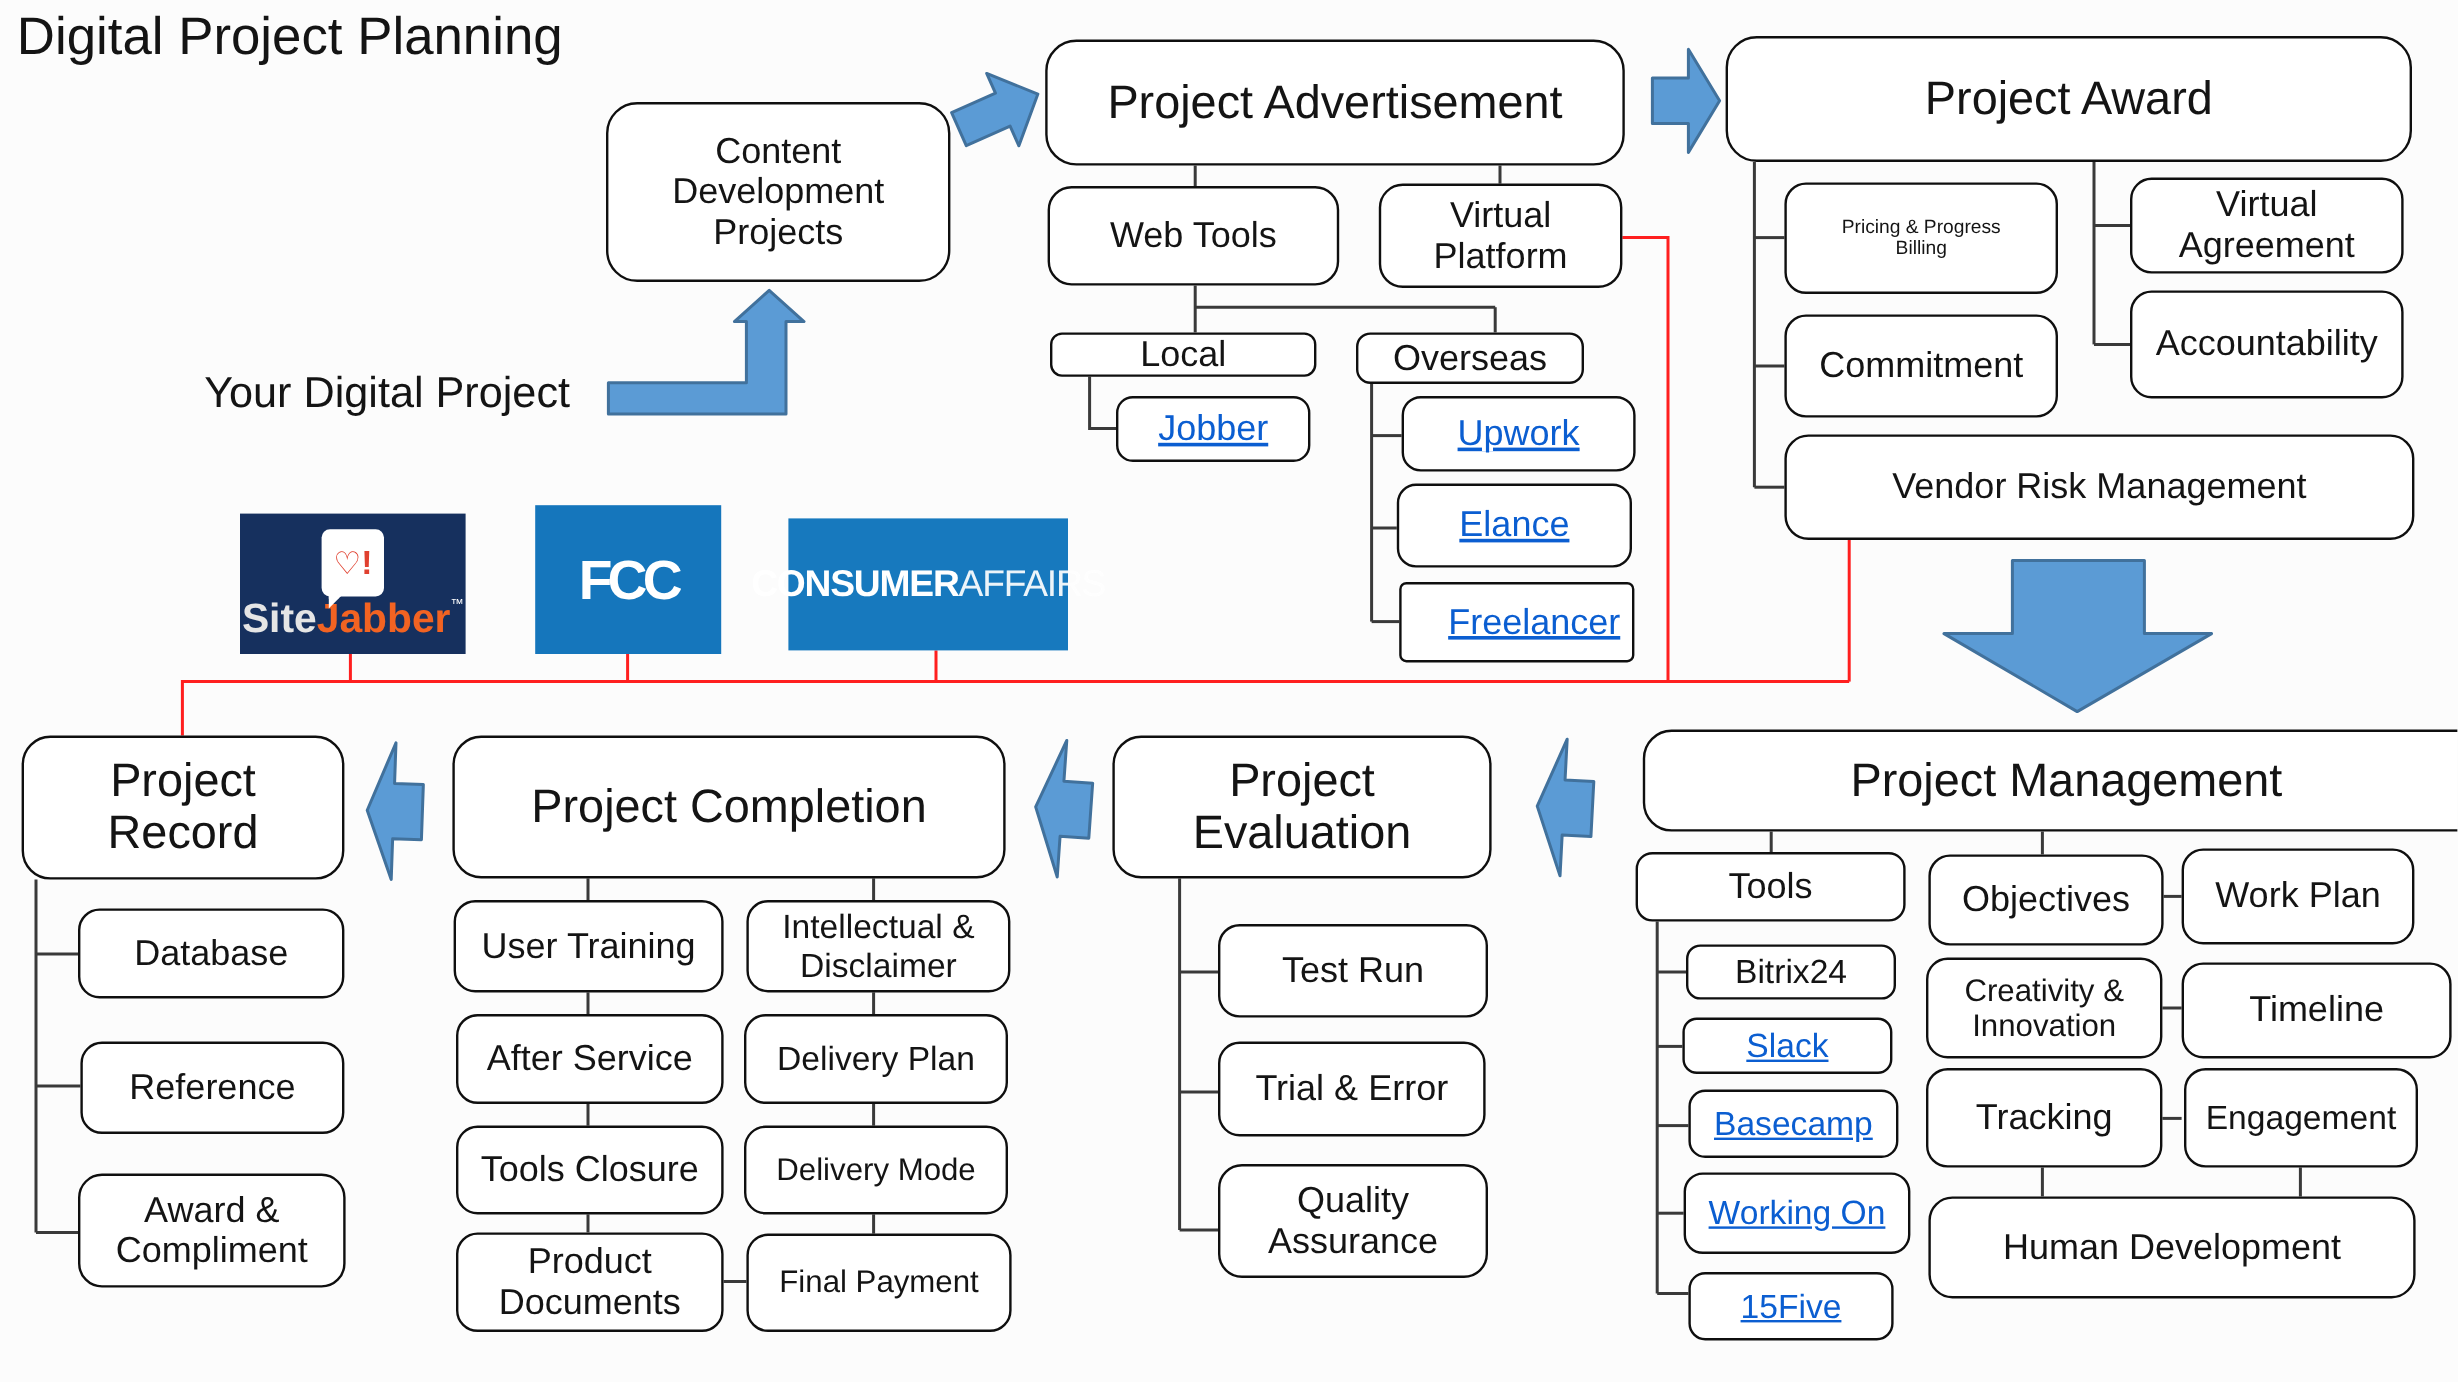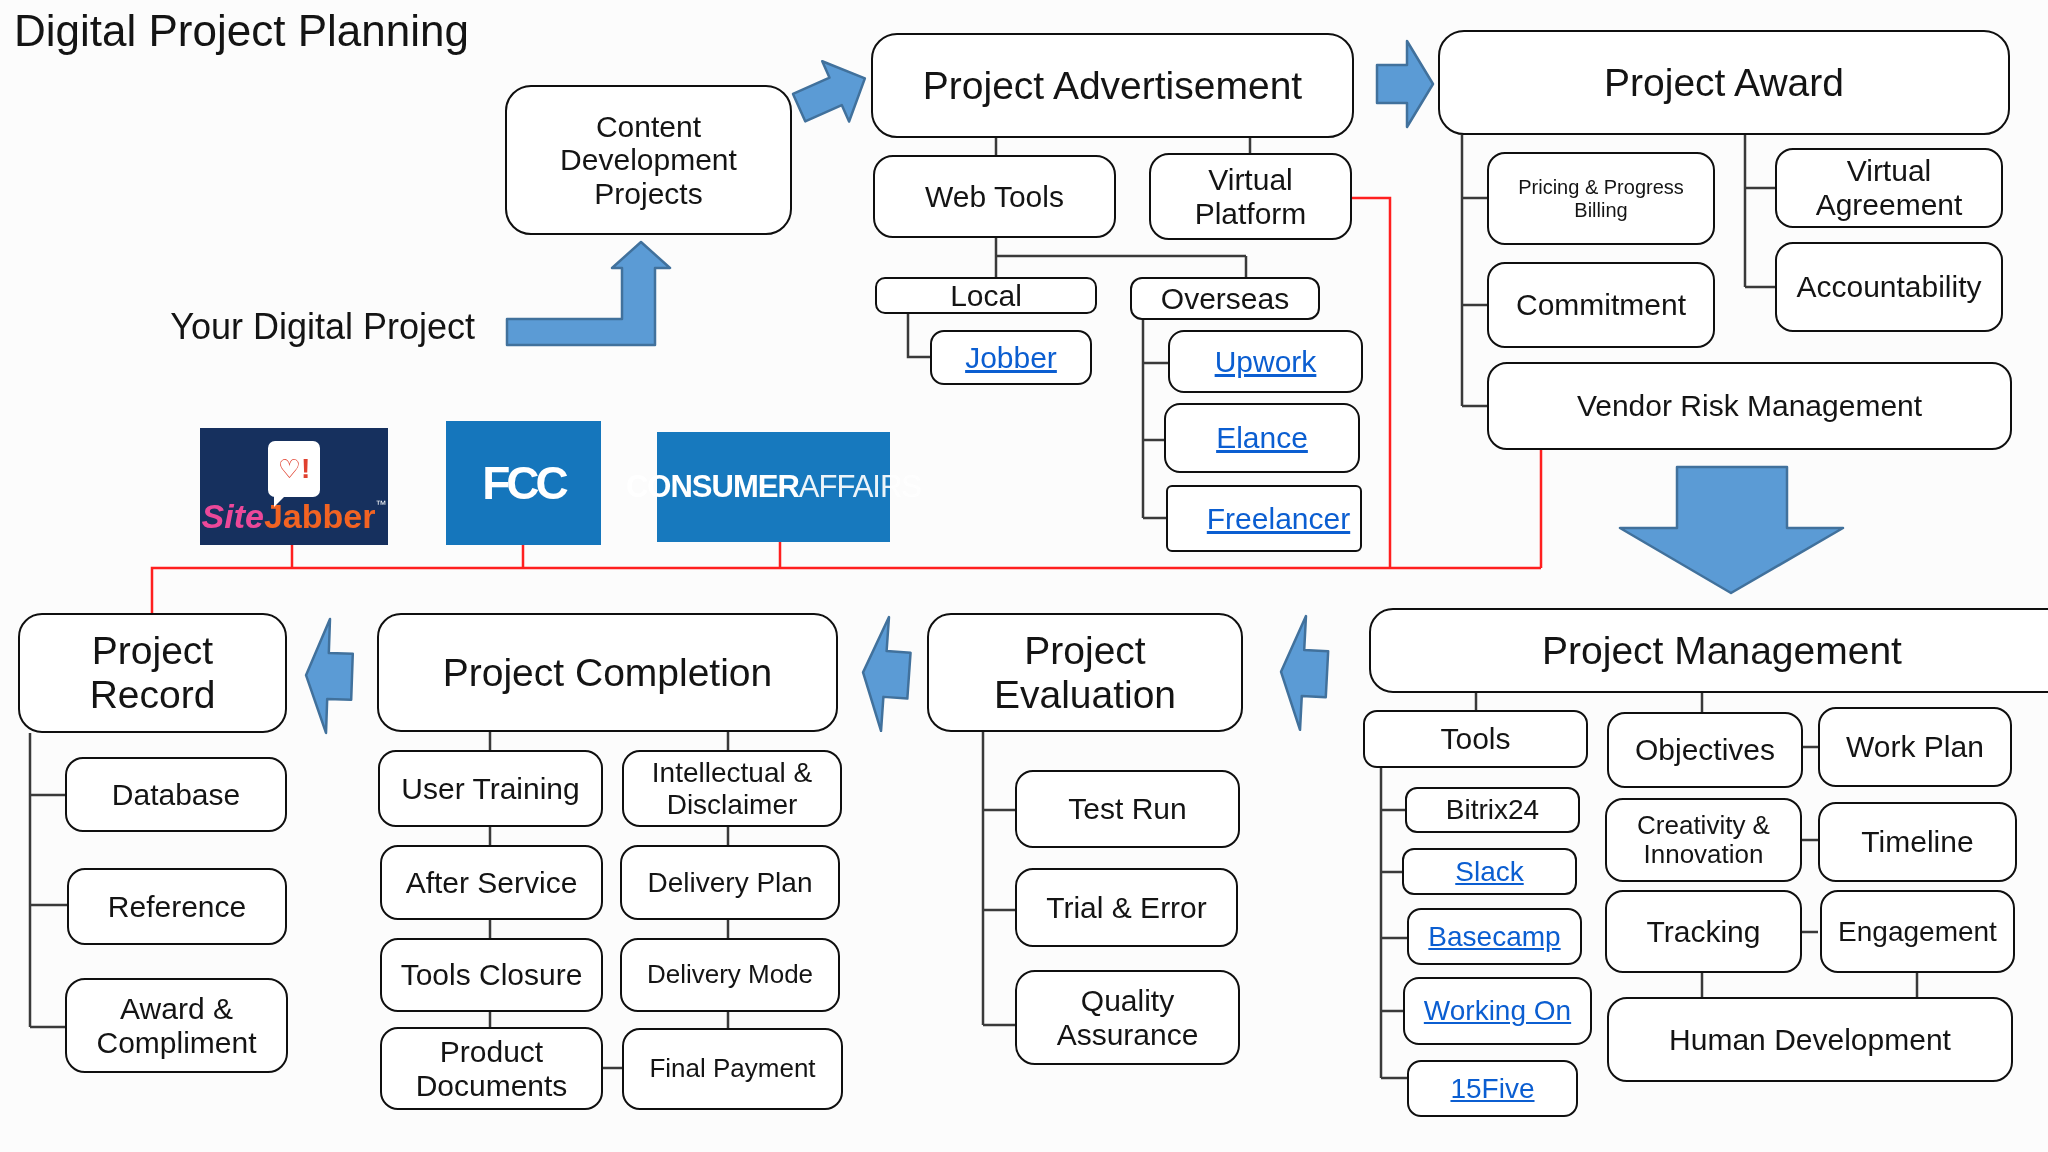--- a/index.html
+++ b/index.html
@@ -3,37 +3,37 @@
 <meta charset="utf-8">
 <style>
   html,body{margin:0;padding:0;background:#fcfcfc;}
   #slide{position:relative;width:2048px;height:1152px;background:#fcfcfc;overflow:hidden;
          font-family:"Liberation Sans",sans-serif;color:#141414;}
   #wires{position:absolute;left:0;top:0;z-index:1;}
   .node{position:absolute;z-index:2;background:#fff;border:2.5px solid #0f0f0f;
         box-sizing:border-box;display:flex;align-items:center;justify-content:center;
         text-align:center;font-size:30px;line-height:1.12;color:#141414;}
   .hdr{font-size:39px;}
-  .f24{font-size:20px;}
+  .f24{font-size:16px;}
   .f26{font-size:26px;}
   .f28{font-size:28px;}
   .link{color:#0b5ed1;text-decoration:underline;cursor:pointer;}
   .logo{position:absolute;z-index:2;display:flex;align-items:center;justify-content:center;}
   #title{position:absolute;left:14px;top:6px;font-size:44px;z-index:2;}
   #ydp{position:absolute;left:130px;top:306px;width:345px;font-size:36px;text-align:right;z-index:2;}
   
   .sj{background:#16305e;flex-direction:column;}
   .sj .bubble{position:relative;width:52px;height:56px;background:#fff;border-radius:7px;
               display:flex;align-items:center;justify-content:center;margin-bottom:2px;}
   .sj .bubble:after{content:"";position:absolute;left:6px;bottom:-10px;border:8px solid transparent;
                     border-top-color:#fff;border-left-color:#fff;}
   .sj .heart{color:#e0402f;font-size:26px;line-height:1;}
   .sj .bang{color:#e0402f;font-size:28px;font-weight:700;line-height:1;}
   .sj .wordmark{font-size:34px;line-height:1;}
-  .sj .site{color:#ec4899;font-style:italic;font-weight:600;}
+  .sj .site{color:#e5e5e5;font-weight:600;}
   .sj .jabber{color:#f26322;font-weight:700;}
   .sj .tm{color:#fff;font-size:11px;vertical-align:top;}
   
   .fcc{background:#1576bc;}
   .fcc .t{color:#fff;font-size:46px;font-weight:700;letter-spacing:-4px;}
   
   .ca{background:#1779be;}
   .ca .b{color:#fff;font-size:31px;font-weight:800;letter-spacing:-1px;}
   .ca .l{color:#fff;font-size:31px;font-weight:400;opacity:.92;letter-spacing:-1px;}
 </style>
@@ -182,21 +182,21 @@
   </div>
   <div class="node f28" style="left:1403px;top:977px;width:189px;height:68px;border-radius:16px;">
     <a class="link">Working On</a>
   </div>
   <div class="node f28" style="left:1407px;top:1060px;width:171px;height:57px;border-radius:14px;">
     <a class="link">15Five</a>
   </div>
   <div class="node" style="left:1607px;top:712px;width:196px;height:76px;border-radius:18px;">Objectives</div>
   <div class="node" style="left:1818px;top:707px;width:194px;height:80px;border-radius:18px;">Work Plan</div>
   <div class="node f26" style="left:1605px;top:798px;width:197px;height:84px;border-radius:18px;padding:0 20px;">Creativity &amp; Innovation</div>
-  <div class="node" style="left:1818px;top:802px;width:199px;height:80px;border-radius:18px;">Timeline</div>
+  <div class="node" style="left:1818px;top:802px;width:225px;height:80px;border-radius:18px;">Timeline</div>
   <div class="node" style="left:1605px;top:890px;width:197px;height:83px;border-radius:18px;">Tracking</div>
   <div class="node f28" style="left:1820px;top:890px;width:195px;height:83px;border-radius:18px;">Engagement</div>
   <div class="node" style="left:1607px;top:997px;width:406px;height:85px;border-radius:20px;">Human Development</div>
 
   <div class="node hdr" style="left:927px;top:613px;width:316px;height:119px;border-radius:24px;padding:0 75px;">Project Evaluation</div>
   <div class="node" style="left:1015px;top:770px;width:225px;height:78px;border-radius:18px;">Test Run</div>
   <div class="node" style="left:1015px;top:868px;width:223px;height:79px;border-radius:18px;">Trial &amp; Error</div>
   <div class="node" style="left:1015px;top:970px;width:225px;height:95px;border-radius:20px;padding:0 30px;">Quality Assurance</div>
 
   <div class="node hdr" style="left:377px;top:613px;width:461px;height:119px;border-radius:24px;">Project Completion</div>

